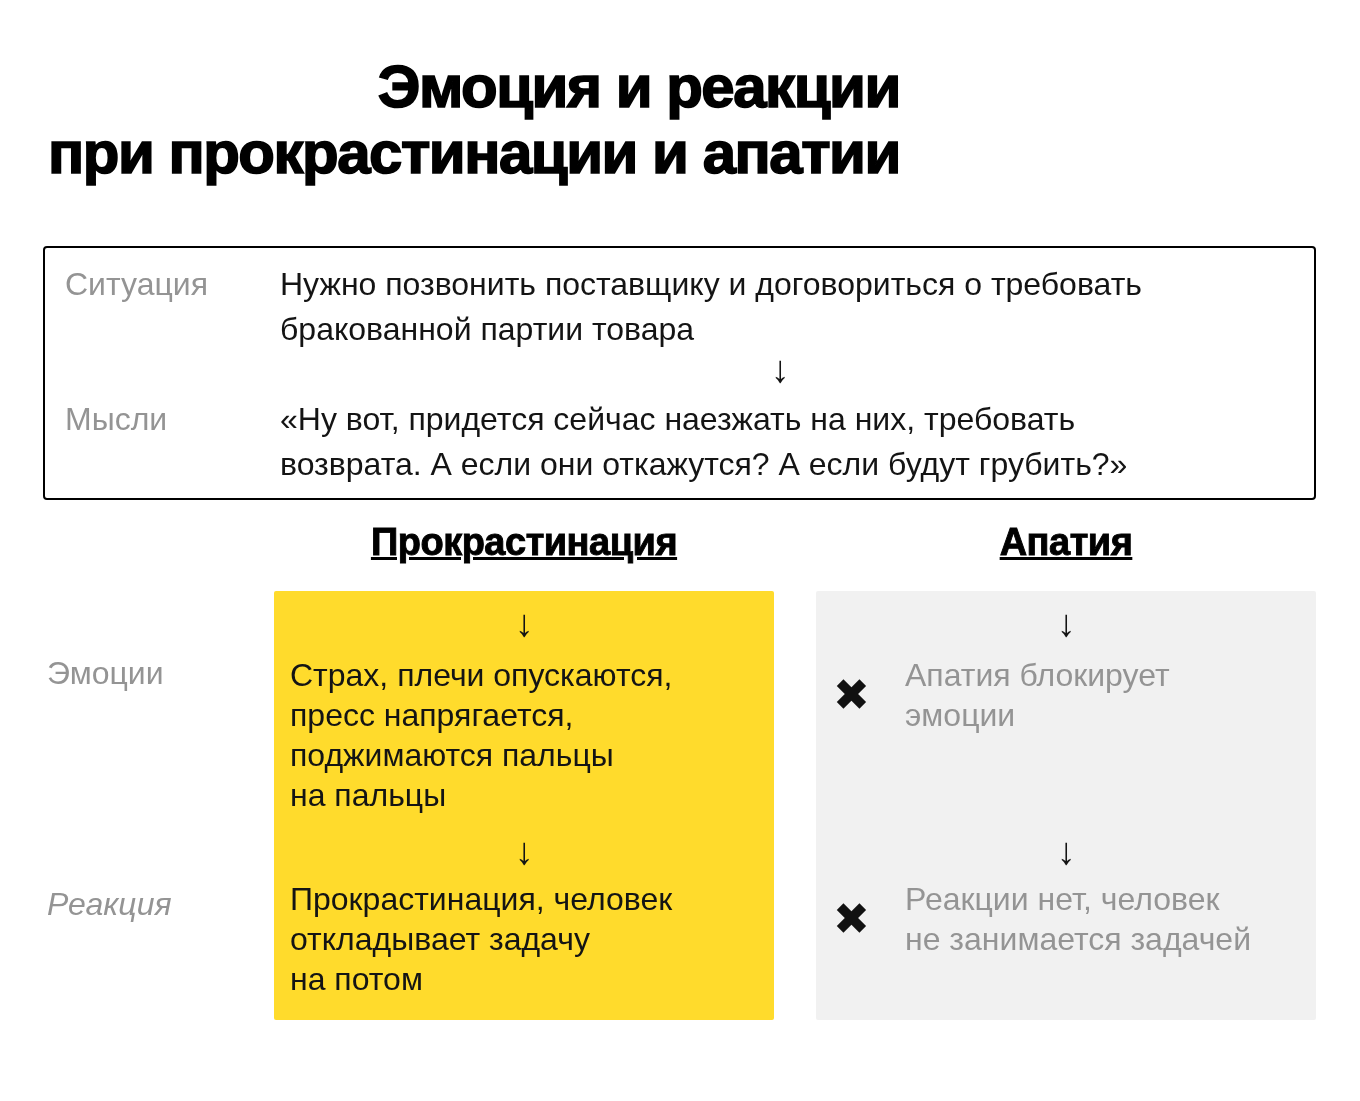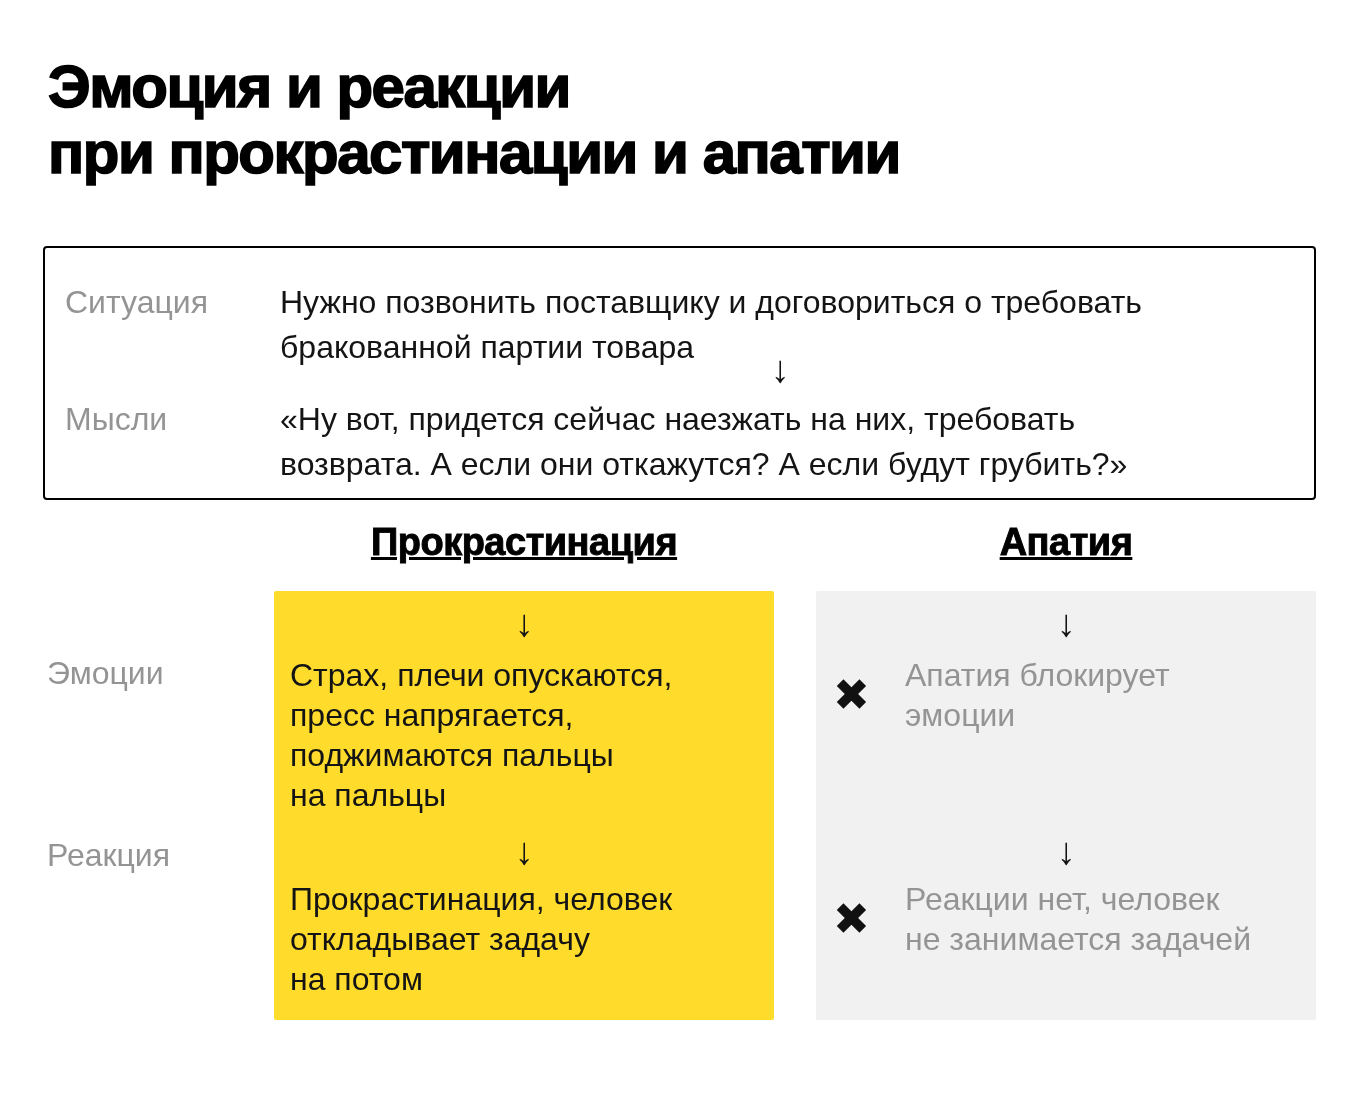--- a/index.html
+++ b/index.html
@@ -11,56 +11,56 @@
     color:#141414;
     overflow:hidden;
   }
   
   .title{
     position:absolute;left:48px;top:54px;margin:0;
     font-size:60px;line-height:66px;font-weight:700;
     letter-spacing:-1.5px;color:#000;
     -webkit-text-stroke:1.6px #000;
   }
-  .title span{display:block;}
+  .title span{display:block;text-align:right;}
   
   .situation-box{
     position:absolute;left:43px;top:246px;
     width:1273px;height:254px;box-sizing:border-box;
     border:2px solid #000;border-radius:4px;background:#fff;
   }
   .sb-label{
     position:absolute;left:20px;
     font-size:32px;line-height:44px;color:#949494;
   }
   .sb-text{
     position:absolute;left:235px;width:1000px;
     font-size:32px;line-height:45px;color:#141414;
   }
-  .sb-label.r1,.sb-text.r1{top:32px;}
+  .sb-label.r1,.sb-text.r1{top:14px;}
   .sb-label.r2,.sb-text.r2{top:149px;}
   .sb-arrow{
     position:absolute;left:235px;top:102px;width:1000px;
     text-align:center;font-size:38px;line-height:38px;color:#141414;
   }
   
   .col-header{
     position:absolute;top:521px;width:500px;text-align:center;
     font-size:38px;line-height:42px;font-weight:700;color:#000;
     letter-spacing:-0.5px;text-decoration:underline;-webkit-text-stroke:0.9px #000;
   }
   .hdr-proc{left:274px;}
   .hdr-apathy{left:816px;text-align:center;}
   
   .row-label{
     position:absolute;left:47px;
     font-size:32px;line-height:42px;color:#949494;
   }
   .lbl-emotions{top:652px;}
-  .lbl-reaction{top:834px;}
+  .lbl-reaction{top:883px;font-style:italic;}
   
   .box{
     position:absolute;top:591px;width:500px;height:429px;
     border-radius:2px;
   }
   .box.yellow{left:274px;background:#FFDB2C;}
   .box.grey{left:816px;background:#F1F1F1;}
   .box-arrow{
     position:absolute;left:0;width:100%;text-align:center;
     font-size:38px;line-height:38px;color:#141414;

